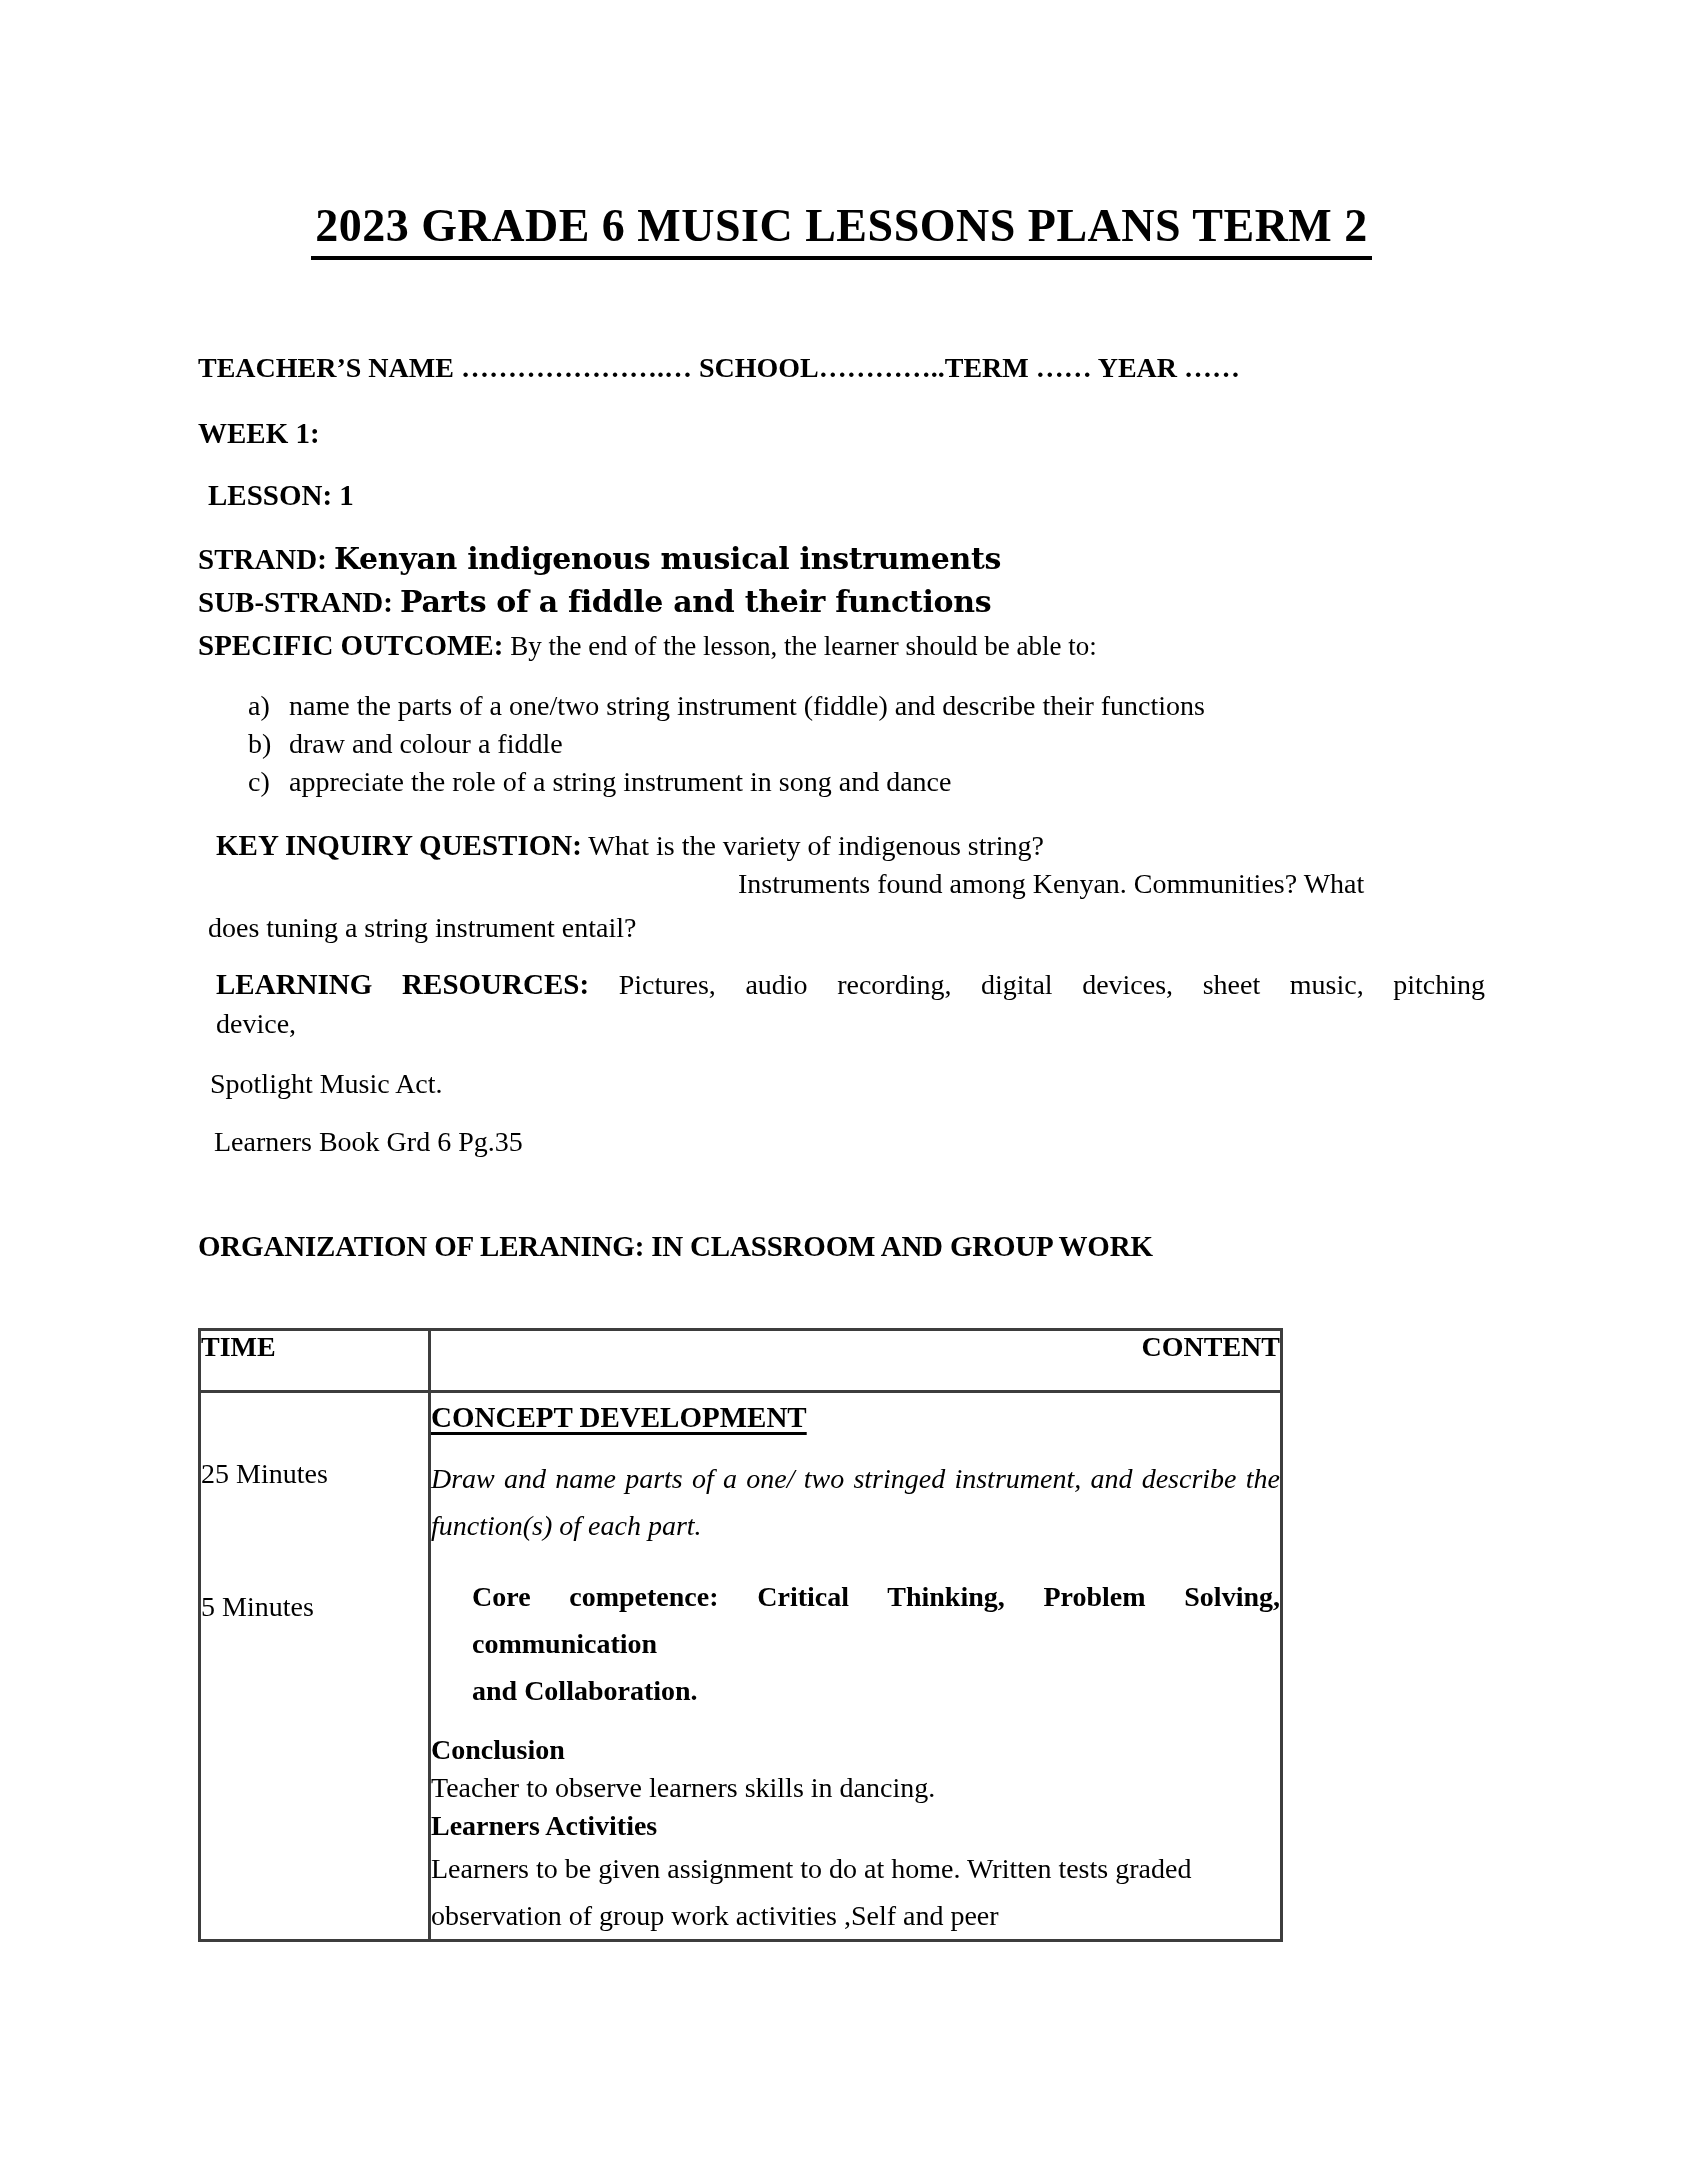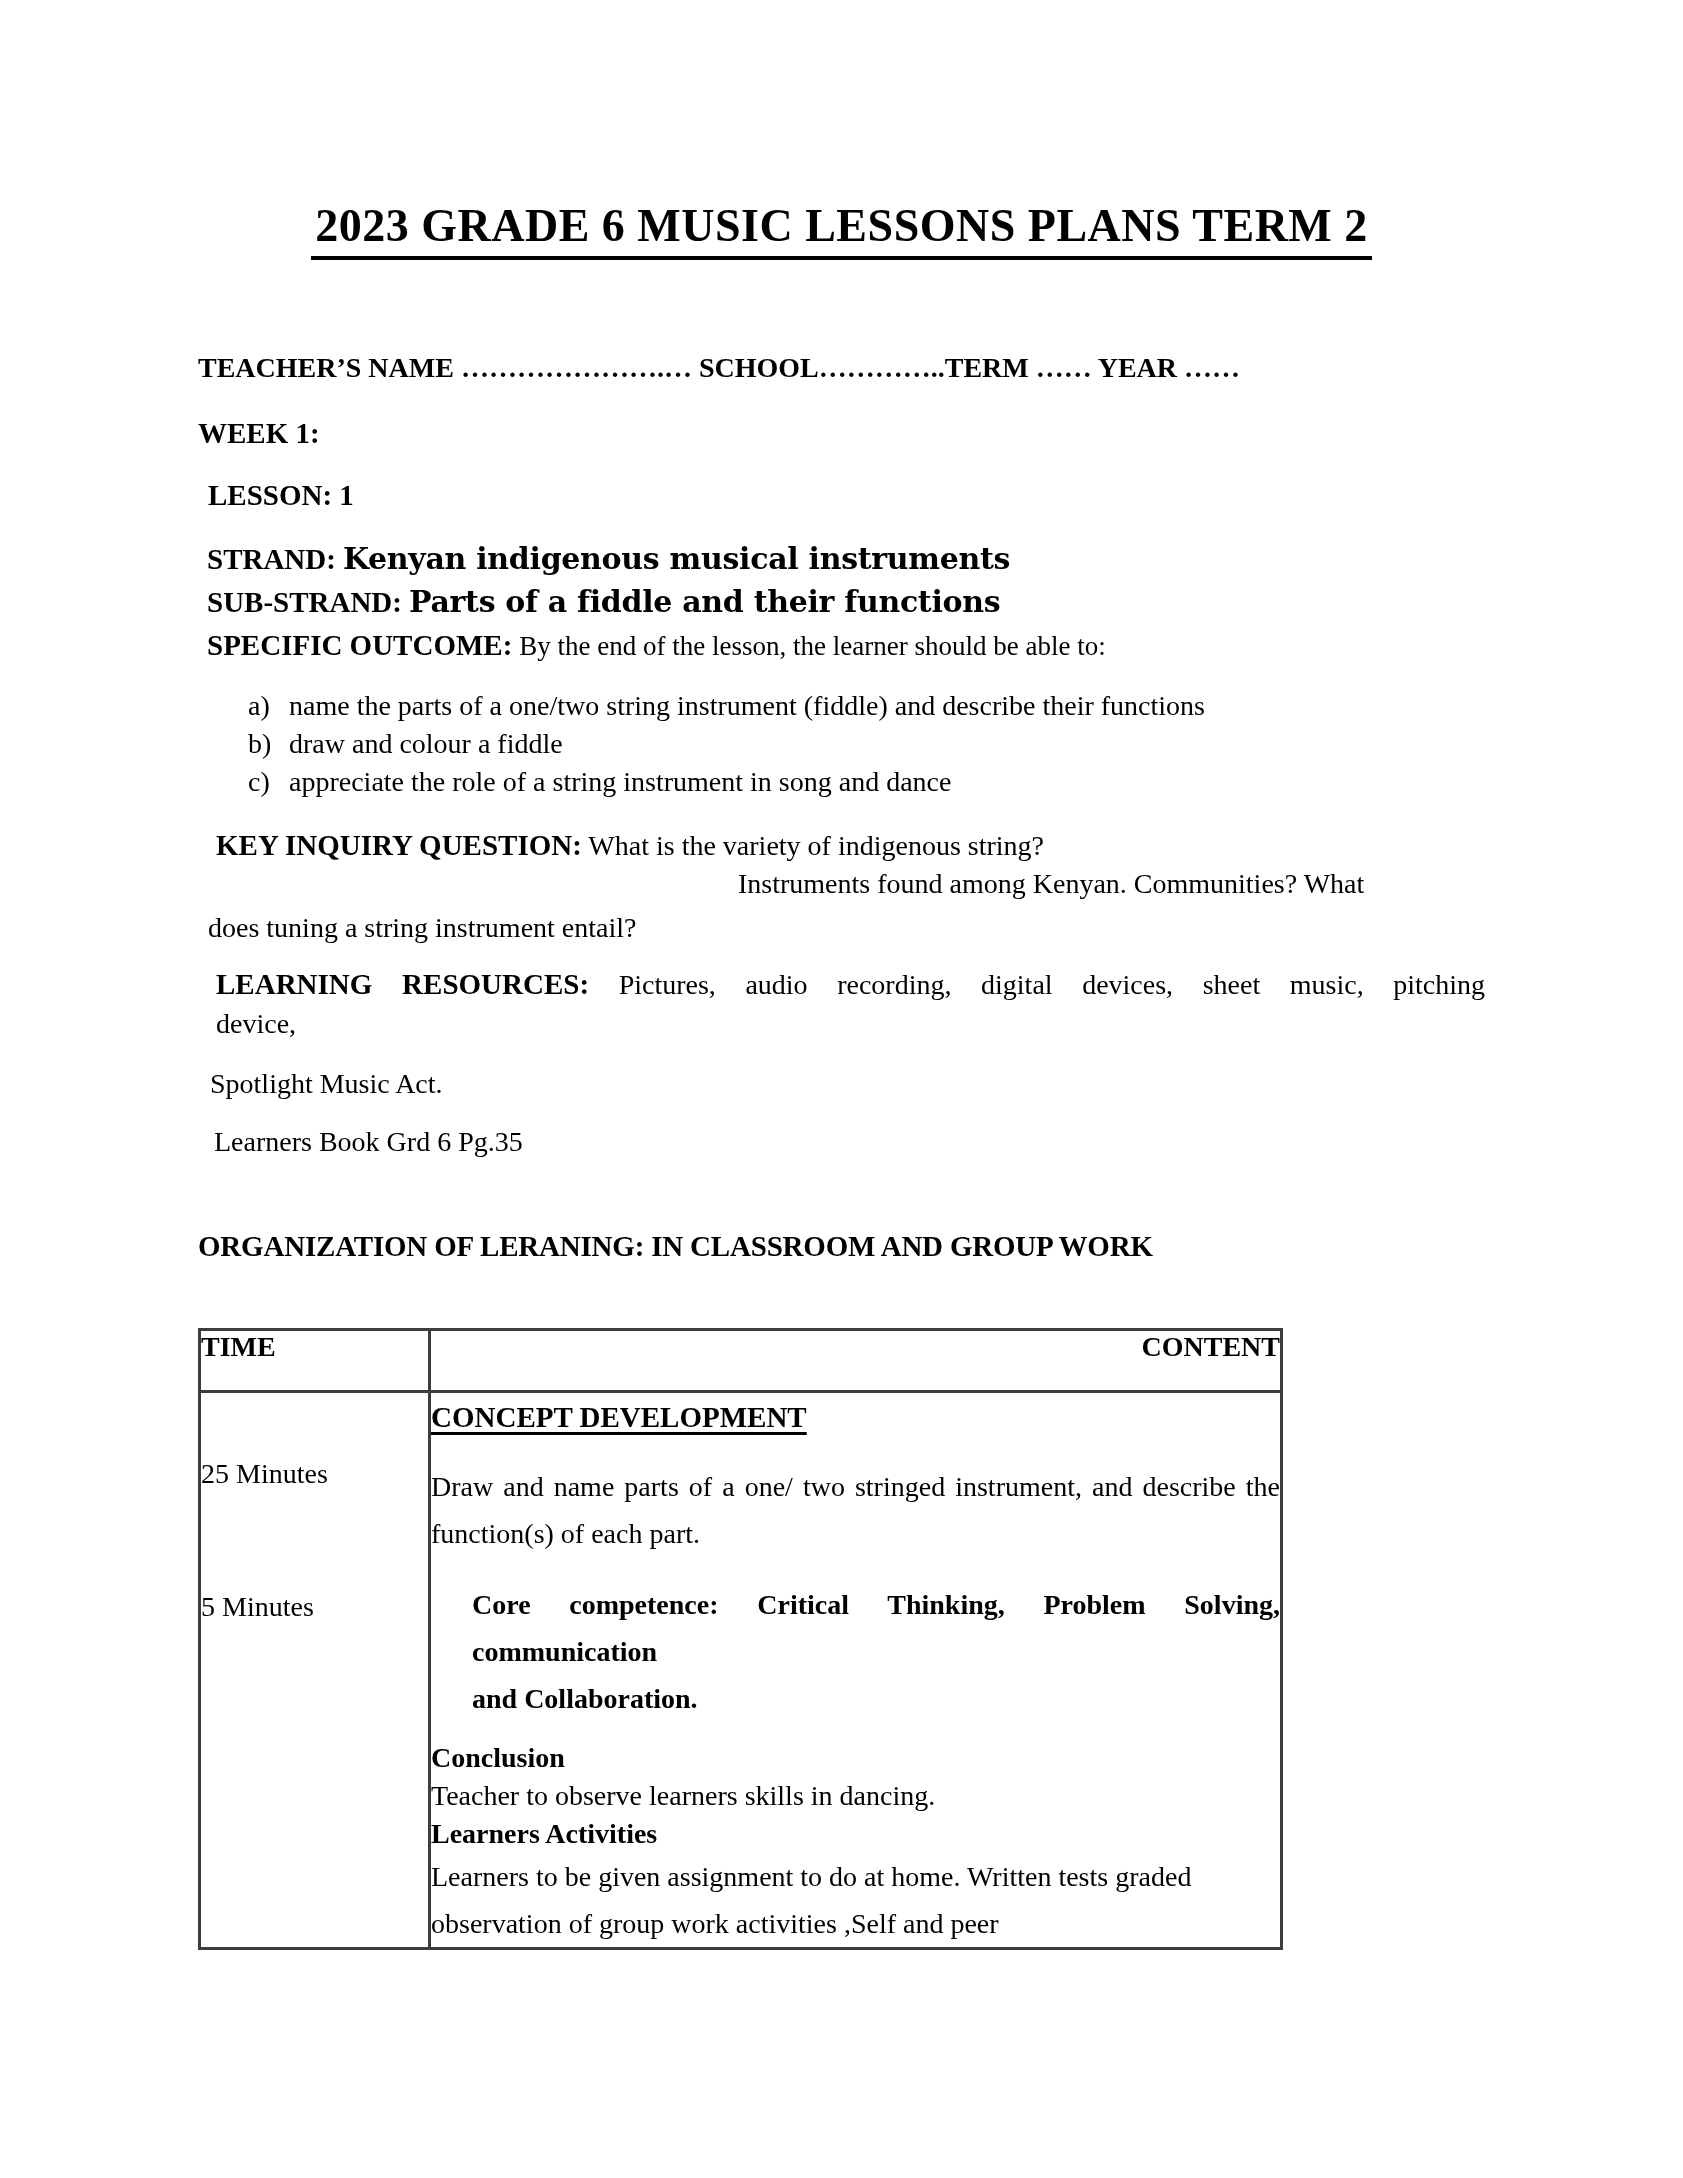--- a/index.html
+++ b/index.html
@@ -40,21 +40,21 @@
     padding: 0 4px 3px 4px;
   }
 
   
   .teacher-line { margin-top: 89px; font-weight: bold; font-size: 28px; }
   .week-line   { margin-top: 27px; font-weight: bold; font-size: 29px; }
   .lesson-line { margin-top: 24px; margin-left: 10px; font-weight: bold; font-size: 29px; }
 
   
   .strand-block { margin-top: 24px; }
-  .strand-block .row { line-height: 42px; margin-left: 9px; }
+  .strand-block .row { line-height: 42px; }
   .label { font-weight: bold; font-size: 29px; }
   .strand-value {
     font-family: "DejaVu Serif", serif;
     font-weight: bold;
     font-size: 30px;
     letter-spacing: -0.3px;
   }
   .outcome-intro { font-size: 27px; }
 
   
@@ -104,21 +104,21 @@
   td.td-content { padding: 0 20px 0 23px; }
   .concept-heading {
     margin-top: 4px;
     line-height: 40px;
     font-weight: bold;
     font-size: 29px;
     text-decoration: underline;
     text-decoration-thickness: 3px;
     text-underline-offset: 5px;
   }
-  .activity-para { margin-top: 26px; }
+  .activity-para { margin-top: 18px; font-style: italic; }
   .activity-para .l, .core-para .l, .extended-para .l { line-height: 47px; }
   .core-para { margin-top: 24px; font-weight: bold; padding-left: 41px; }
   .conclusion-label { margin-top: 17px; font-weight: bold; line-height: 38px; }
   .conclusion-text { line-height: 38px; }
   .extended-label { font-weight: bold; line-height: 38px; }
   .extended-para { margin-top: 0; }
 </style>
 </head>
 <body>
 

